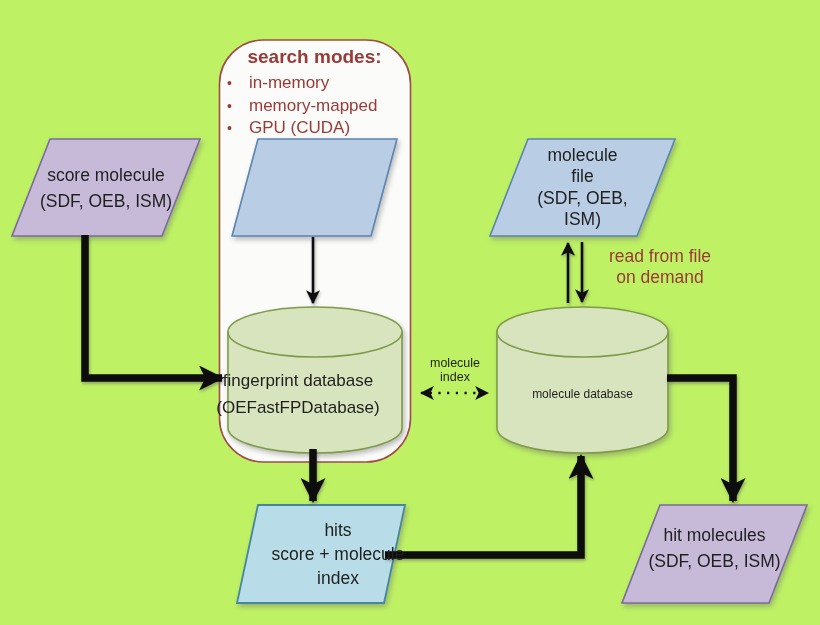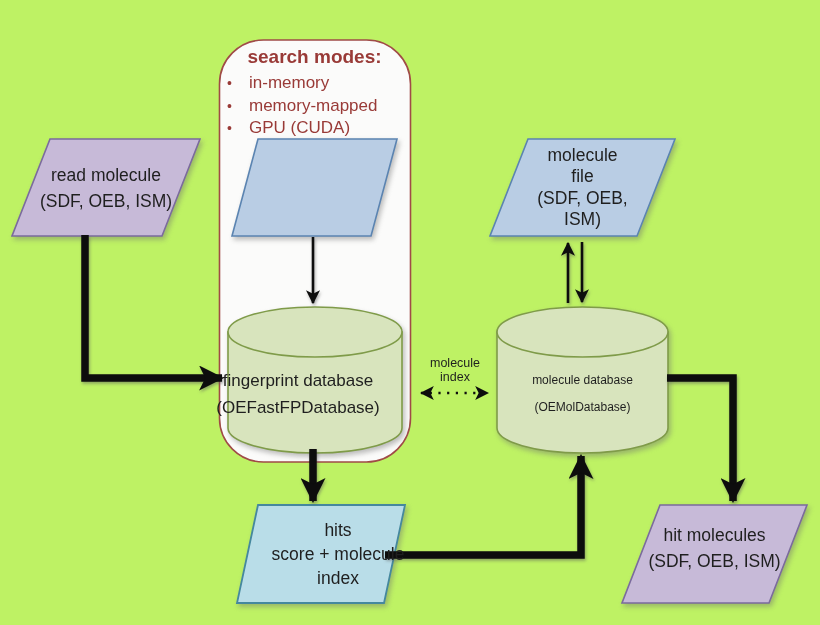--- a/index.html
+++ b/index.html
@@ -110,52 +110,55 @@
       <span class="bullet">•</span>
       <span class="mode-label">memory-mapped</span>
     </div>
     <div class="mode-item">
       <span class="bullet">•</span>
       <span class="mode-label">GPU (CUDA)</span>
     </div>
   </div>
 
   <div class="txt lbl-query">
-    <span class="ln">read molecule</span>
+    <span class="ln">score molecule</span>
     <span class="ln">(SDF, OEB, ISM)</span>
   </div>
 
 
   <div class="txt lbl-molfile">
     <span class="ln">molecule</span>
     <span class="ln">file</span>
     <span class="ln">(SDF, OEB,</span>
     <span class="ln">ISM)</span>
   </div>
 
   <div class="txt lbl-fpdb">
     <span class="ln">fingerprint database</span>
     <span class="ln">(OEFastFPDatabase)</span>
   </div>
 
   <div class="txt lbl-moldb">
     <span class="ln">molecule database</span>
-    <span class="ln">(OEMolDatabase)</span>
   </div>
 
   <div class="txt lbl-hits">
     <span class="ln">hits</span>
     <span class="ln">score + molecule</span>
     <span class="ln">index</span>
   </div>
 
   <div class="txt lbl-hitmol">
     <span class="ln">hit molecules</span>
     <span class="ln">(SDF, OEB, ISM)</span>
   </div>
 
+  <div class="txt lbl-read">
+    <span class="ln">read from file</span>
+    <span class="ln">on demand</span>
+  </div>
 
   <div class="txt lbl-molidx">
     <span class="ln">molecule</span>
     <span class="ln">index</span>
   </div>
 
 </div>
 
 </body></html>

